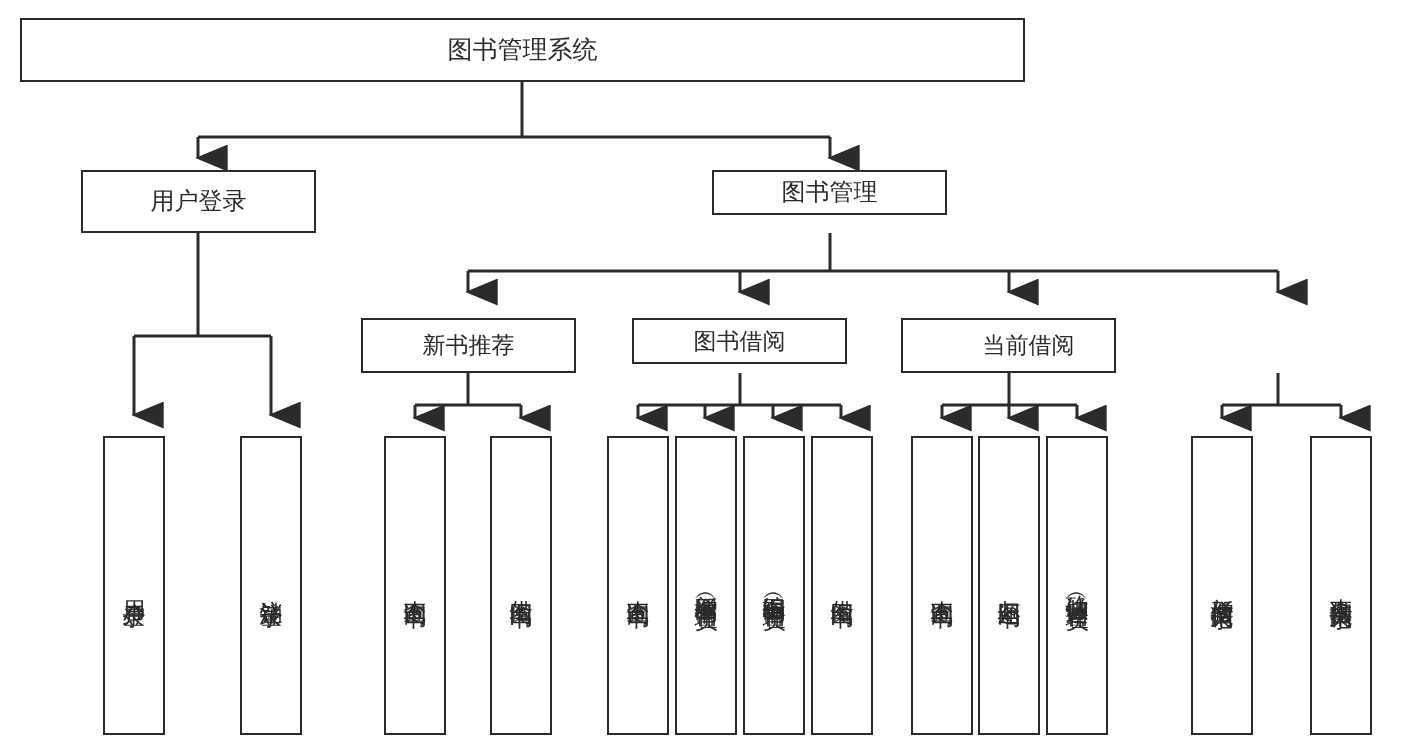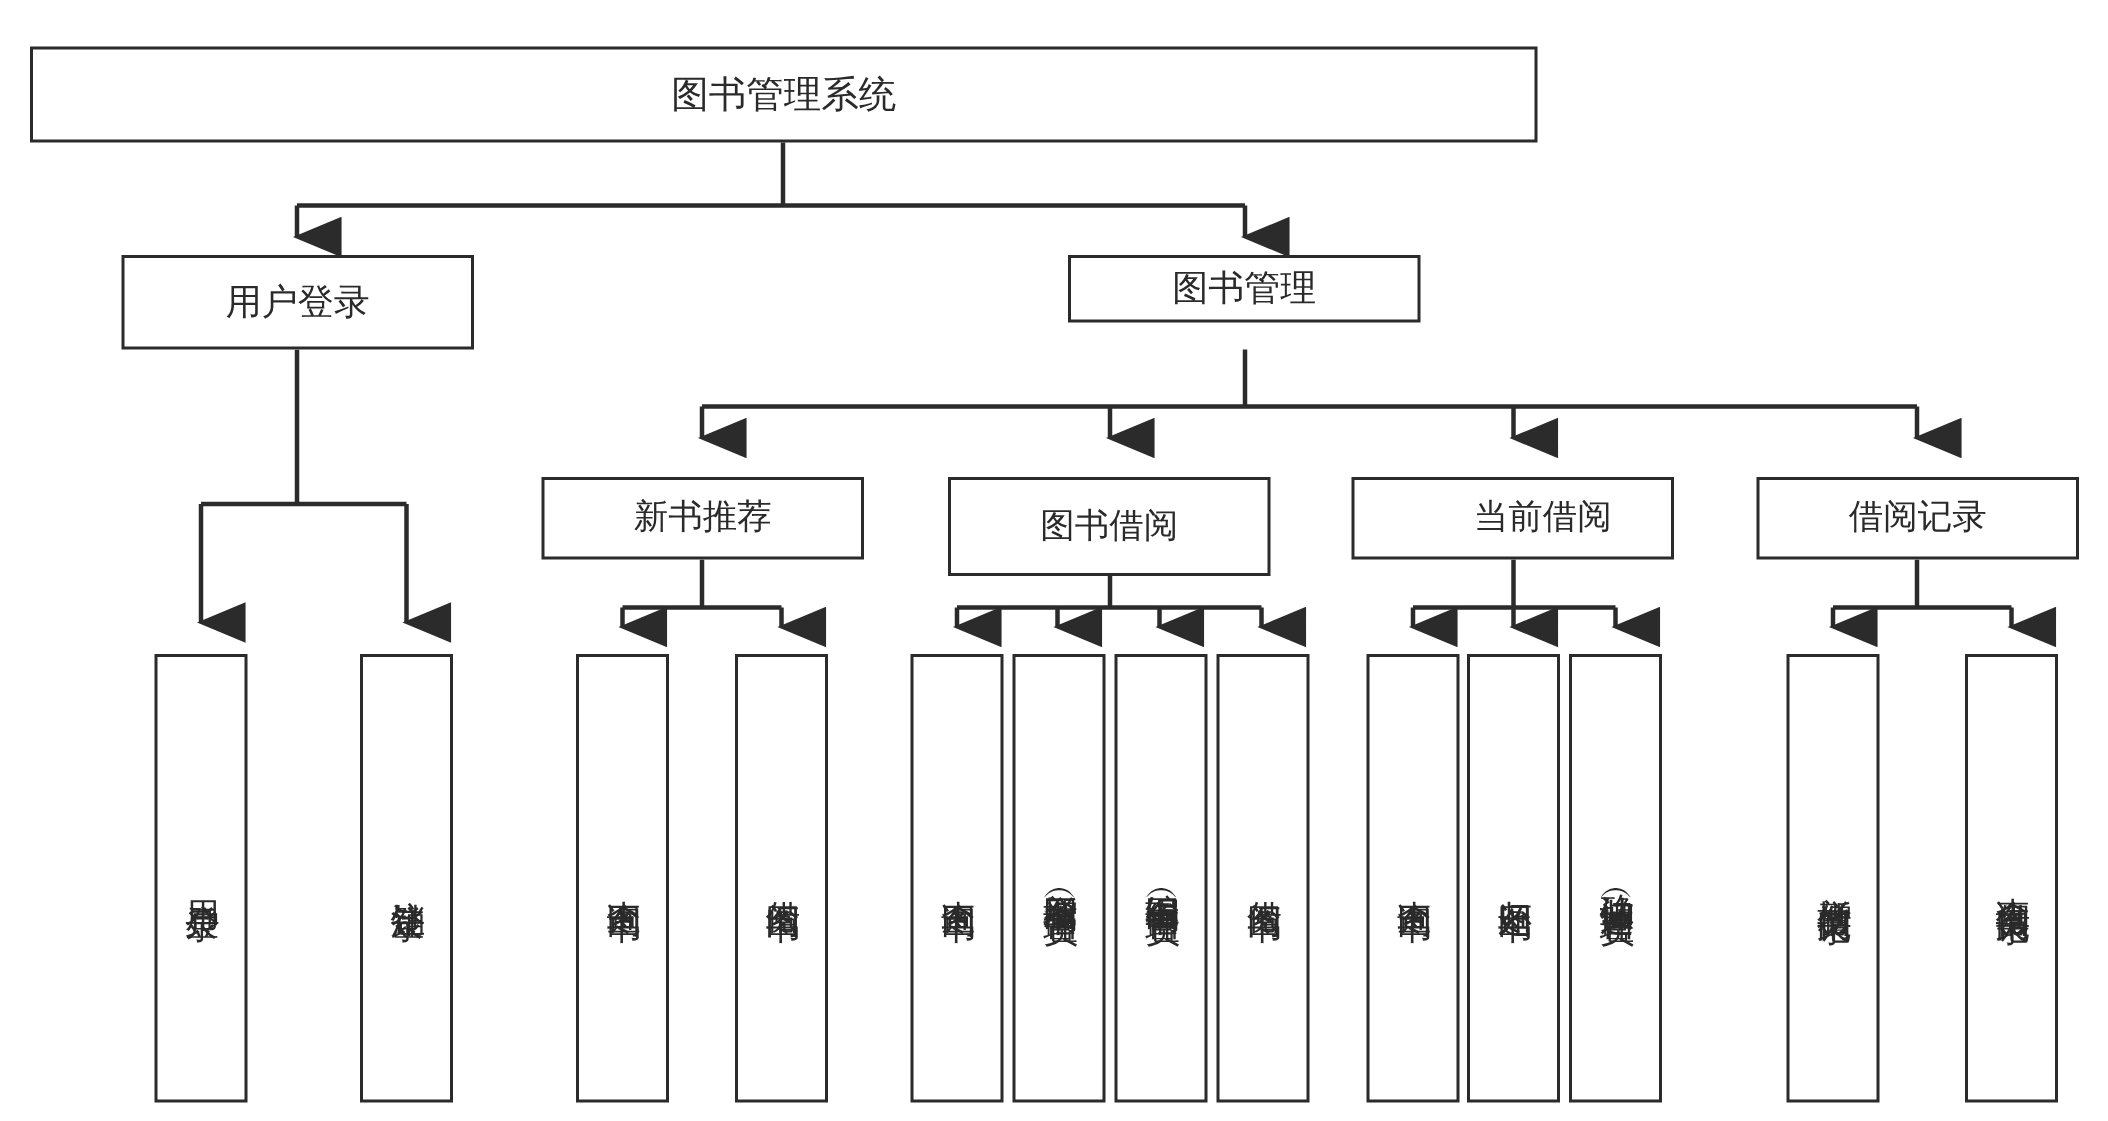--- a/index.html
+++ b/index.html
@@ -117,47 +117,44 @@
       <path d="M 1009 405 L 1009 418" marker-end="url(#arrow)"></path>
       <path d="M 1077 405 L 1077 418" marker-end="url(#arrow)"></path>
 
       <path d="M 1278 373 L 1278 405"></path>
       <path d="M 1222 405 L 1341 405"></path>
       <path d="M 1222 405 L 1222 418" marker-end="url(#arrow)"></path>
       <path d="M 1341 405 L 1341 418" marker-end="url(#arrow)"></path>
     </g>
   </svg>
 
-  <div class="node root" style="left:20px; top:31px; width:1005px; height:64px;">
+  <div class="node root" style="left:20px; top:18px; width:1005px; height:64px;">
     <span class="node-label">图书管理系统</span>
   </div>
 
   <div class="node level2" style="left:81px; top:170px; width:235px; height:63px;">
     <span class="node-label">用户登录</span>
   </div>
 
   <div class="node level2" style="left:712px; top:170px; width:235px; height:45px;">
     <span class="node-label">图书管理</span>
   </div>
 
   <div class="node level3" style="left:361px; top:318px; width:215px; height:55px;">
     <span class="node-label">新书推荐</span>
   </div>
 
-  <div class="node level3" style="left:632px; top:318px; width:215px; height:66px;">
+  <div class="node level3" style="left:632px; top:318px; width:215px; height:46px;">
     <span class="node-label">图书借阅</span>
   </div>
 
   <div class="node level3" style="left:901px; top:318px; width:215px; height:55px;padding-left:40px;">
     <span class="node-label">当前借阅</span>
   </div>
 
-  <div class="node level3" style="left:1171px; top:318px; width:215px; height:55px;">
-    <span class="node-label">借阅记录</span>
-  </div>
 
   <div class="node leaf" style="left:103px; top:436px; width:62px; height:299px;">
     <span class="node-label">用户登录</span>
   </div>
 
   <div class="node leaf" style="left:240px; top:436px; width:62px; height:299px;">
     <span class="node-label">注销登录</span>
   </div>
 
   <div class="node leaf" style="left:384px; top:436px; width:62px; height:299px;">

